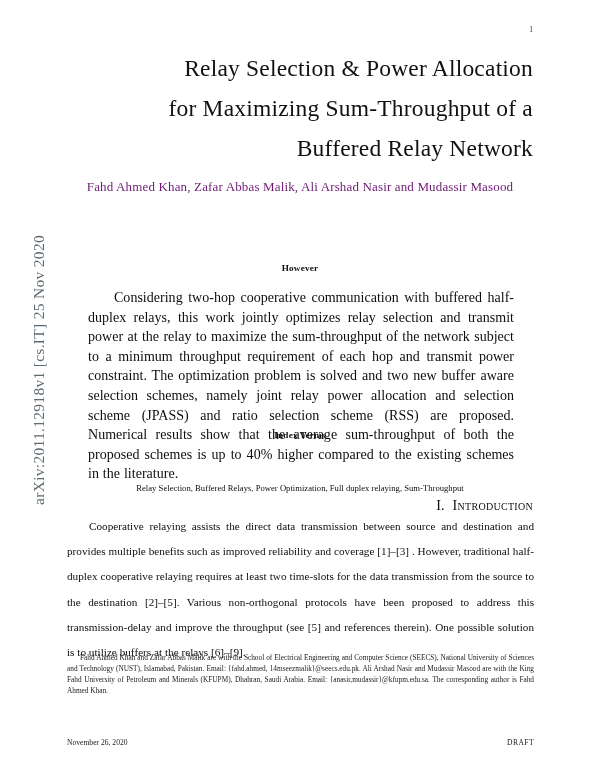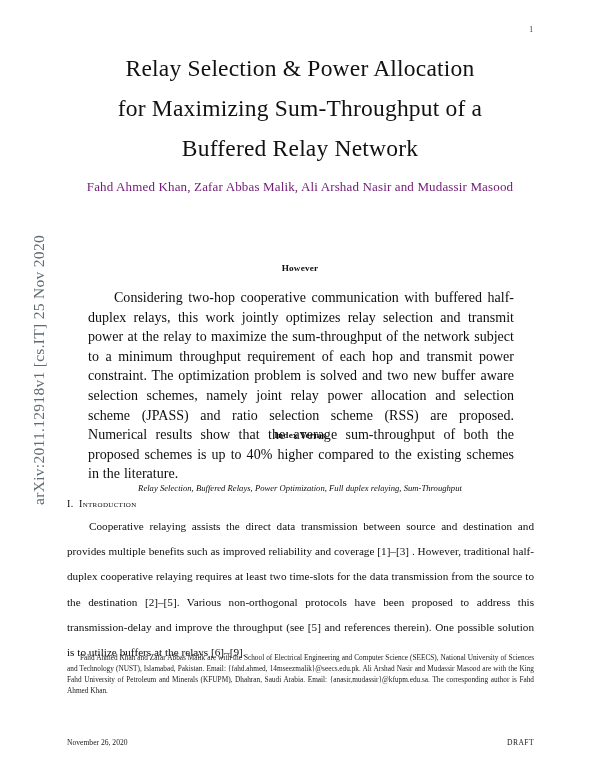--- a/index.html
+++ b/index.html
@@ -43,21 +43,21 @@
     font-size: 7.5px;
     color: #2b2b2b;
   }
 
   
   .title-block {
     position: absolute;
     left: 67px;
     top: 48px;
     width: 466px;
-    text-align: center;
+    text-align: right;
   }
   .title-line {
     font-size: 23.5px;
     line-height: 40px;
     letter-spacing: 0.2px;
     color: #111111;
     white-space: nowrap;
   }
 
   
@@ -109,31 +109,30 @@
     letter-spacing: 0.2px;
   }
   .index-body {
     position: absolute;
     left: 88px;
     top: 483px;
     width: 424px;
     text-align: center;
     font-size: 8.6px;
     letter-spacing: 0.02px;
-    font-style: italic;
   }
 
   
   .section-heading {
     position: absolute;
     left: 67px;
     top: 498px;
     width: 466px;
-    text-align: left;
-    font-size: 10px;
+    text-align: right;
+    font-size: 14px;
     letter-spacing: 0.3px;
     font-variant: small-caps;
   }
   .section-heading .secnum {
     font-variant: normal;
   }
 
   
   .intro-body {
     position: absolute;

